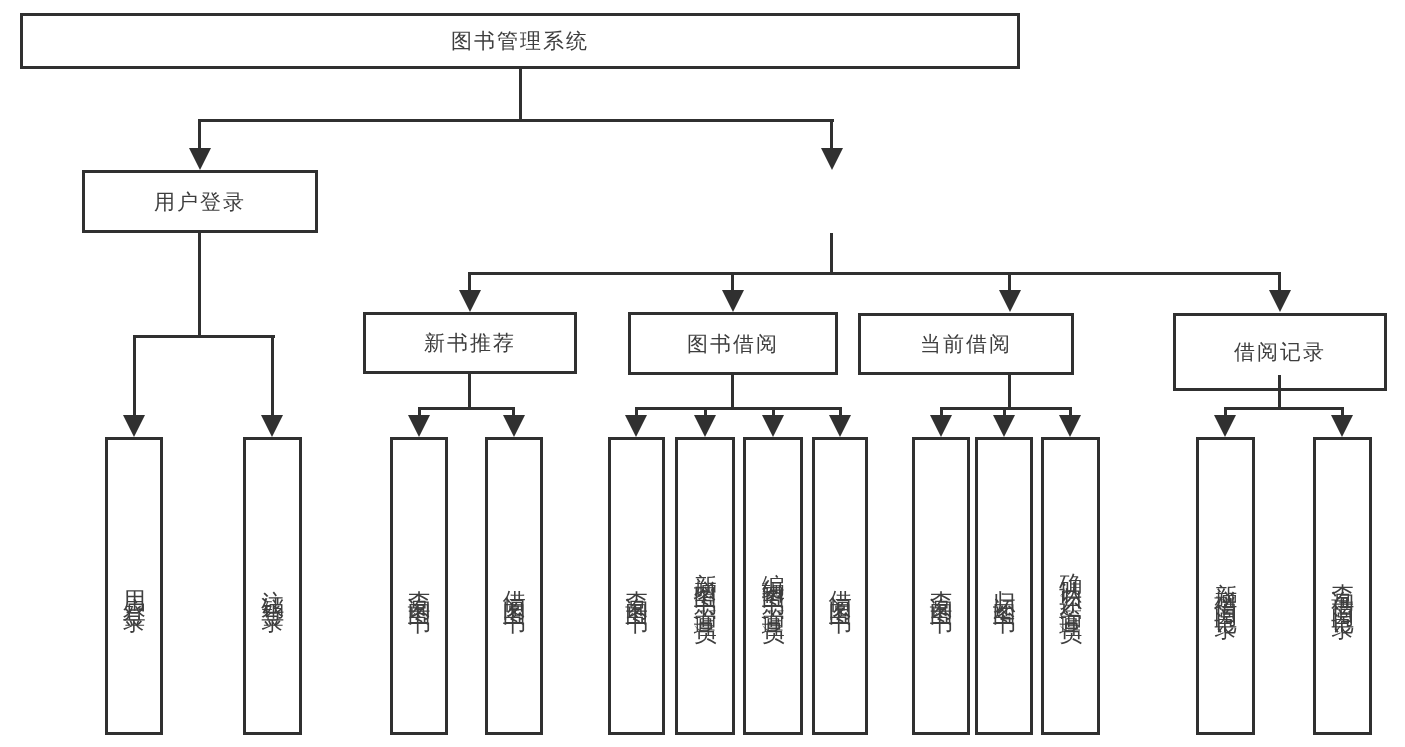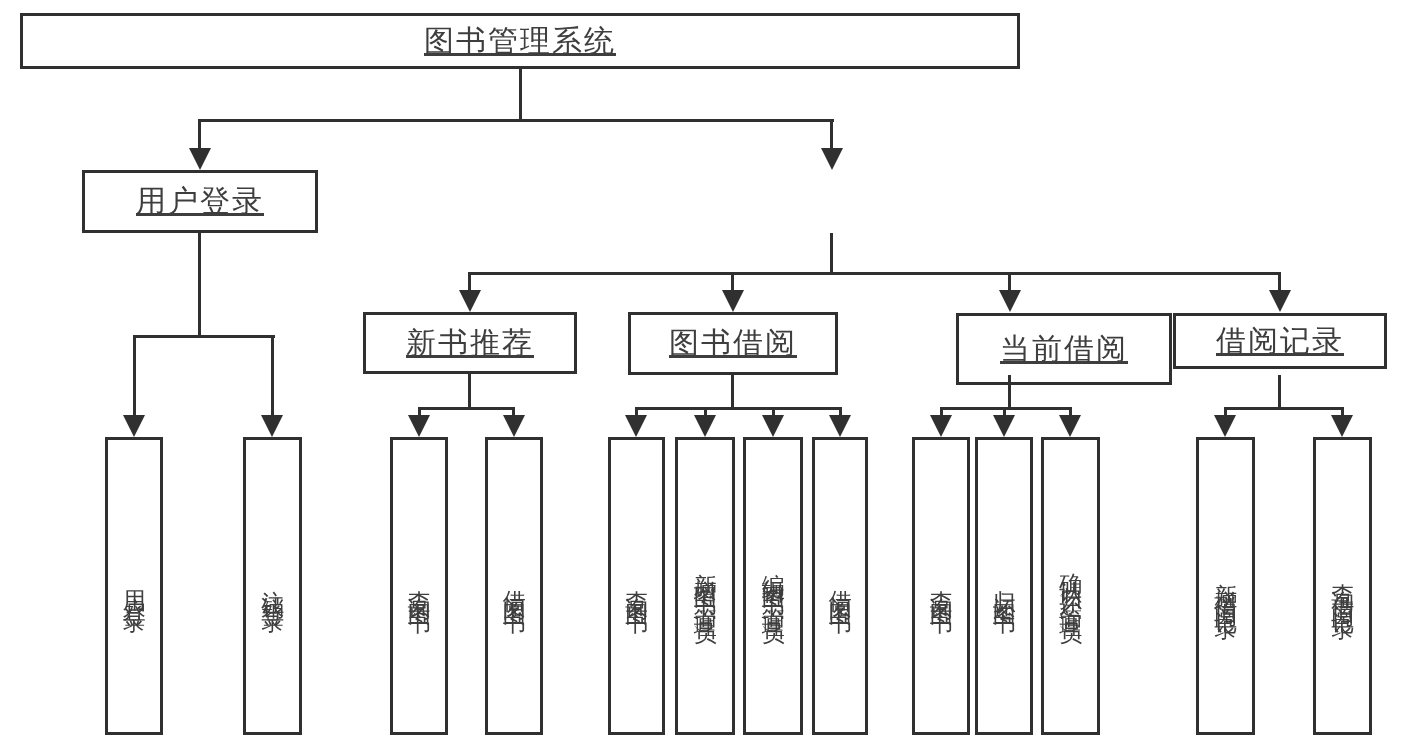--- a/index.html
+++ b/index.html
@@ -5,21 +5,21 @@
   html,body { margin:0; padding:0; background:#ffffff; }
   #stage {
     position:relative; width:1405px; height:747px; background:#ffffff;
     font-family:"Liberation Sans","DejaVu Sans",sans-serif; color:#3e3e3e;
     overflow:hidden;
   }
   .box {
     position:absolute; box-sizing:border-box; background:#ffffff;
     border:3px solid #303030; display:flex; align-items:center; justify-content:center;
   }
-  .title-box { font-size:30px; letter-spacing:2px;text-decoration:underline; }
+  .title-box { font-size:21px; letter-spacing:2px; }
   .leaf { }
   .leaf .vtext {
     writing-mode:vertical-rl; text-orientation:mixed;
     font-size:23px; letter-spacing:7px; line-height:1.1; white-space:nowrap;
   }
   .hline { position:absolute; height:3px; background:#303030; }
   .vline { position:absolute; width:3px;  background:#303030; }
   .arrow {
     position:absolute; width:0; height:0;
     border-left:11px solid transparent; border-right:11px solid transparent;
@@ -67,24 +67,24 @@
   <div class="arrow" style="left:999px;  top:290px;"></div>
   <div class="vline" style="left:1278px; top:272px; height:20px;"></div>
   <div class="arrow" style="left:1269px; top:290px;"></div>
 
   <div class="box title-box" style="left:628px; top:312px; width:210px; height:63px;">
     <span>图书借阅</span>
   </div>
   <div class="box title-box" style="left:363px; top:312px; width:214px; height:62px;">
     <span>新书推荐</span>
   </div>
-  <div class="box title-box" style="left:956px; top:313px; width:216px; height:72px;align-items:center;">
+  <div class="box title-box" style="left:858px; top:313px; width:216px; height:62px;align-items:center;">
     <span>当前借阅</span>
   </div>
-  <div class="box title-box" style="left:1173px; top:313px; width:214px; height:56px;">
+  <div class="box title-box" style="left:1173px; top:313px; width:214px; height:78px;">
     <span>借阅记录</span>
   </div>
 
   <div class="vline" style="left:468px; top:374px; height:35px;"></div>
   <div class="hline" style="left:418px; top:407px; width:97px;"></div>
   <div class="vline" style="left:418px; top:407px; height:10px;"></div>
   <div class="arrow" style="left:408px; top:415px;"></div>
   <div class="vline" style="left:512px; top:407px; height:10px;"></div>
   <div class="arrow" style="left:503px; top:415px;"></div>
 

